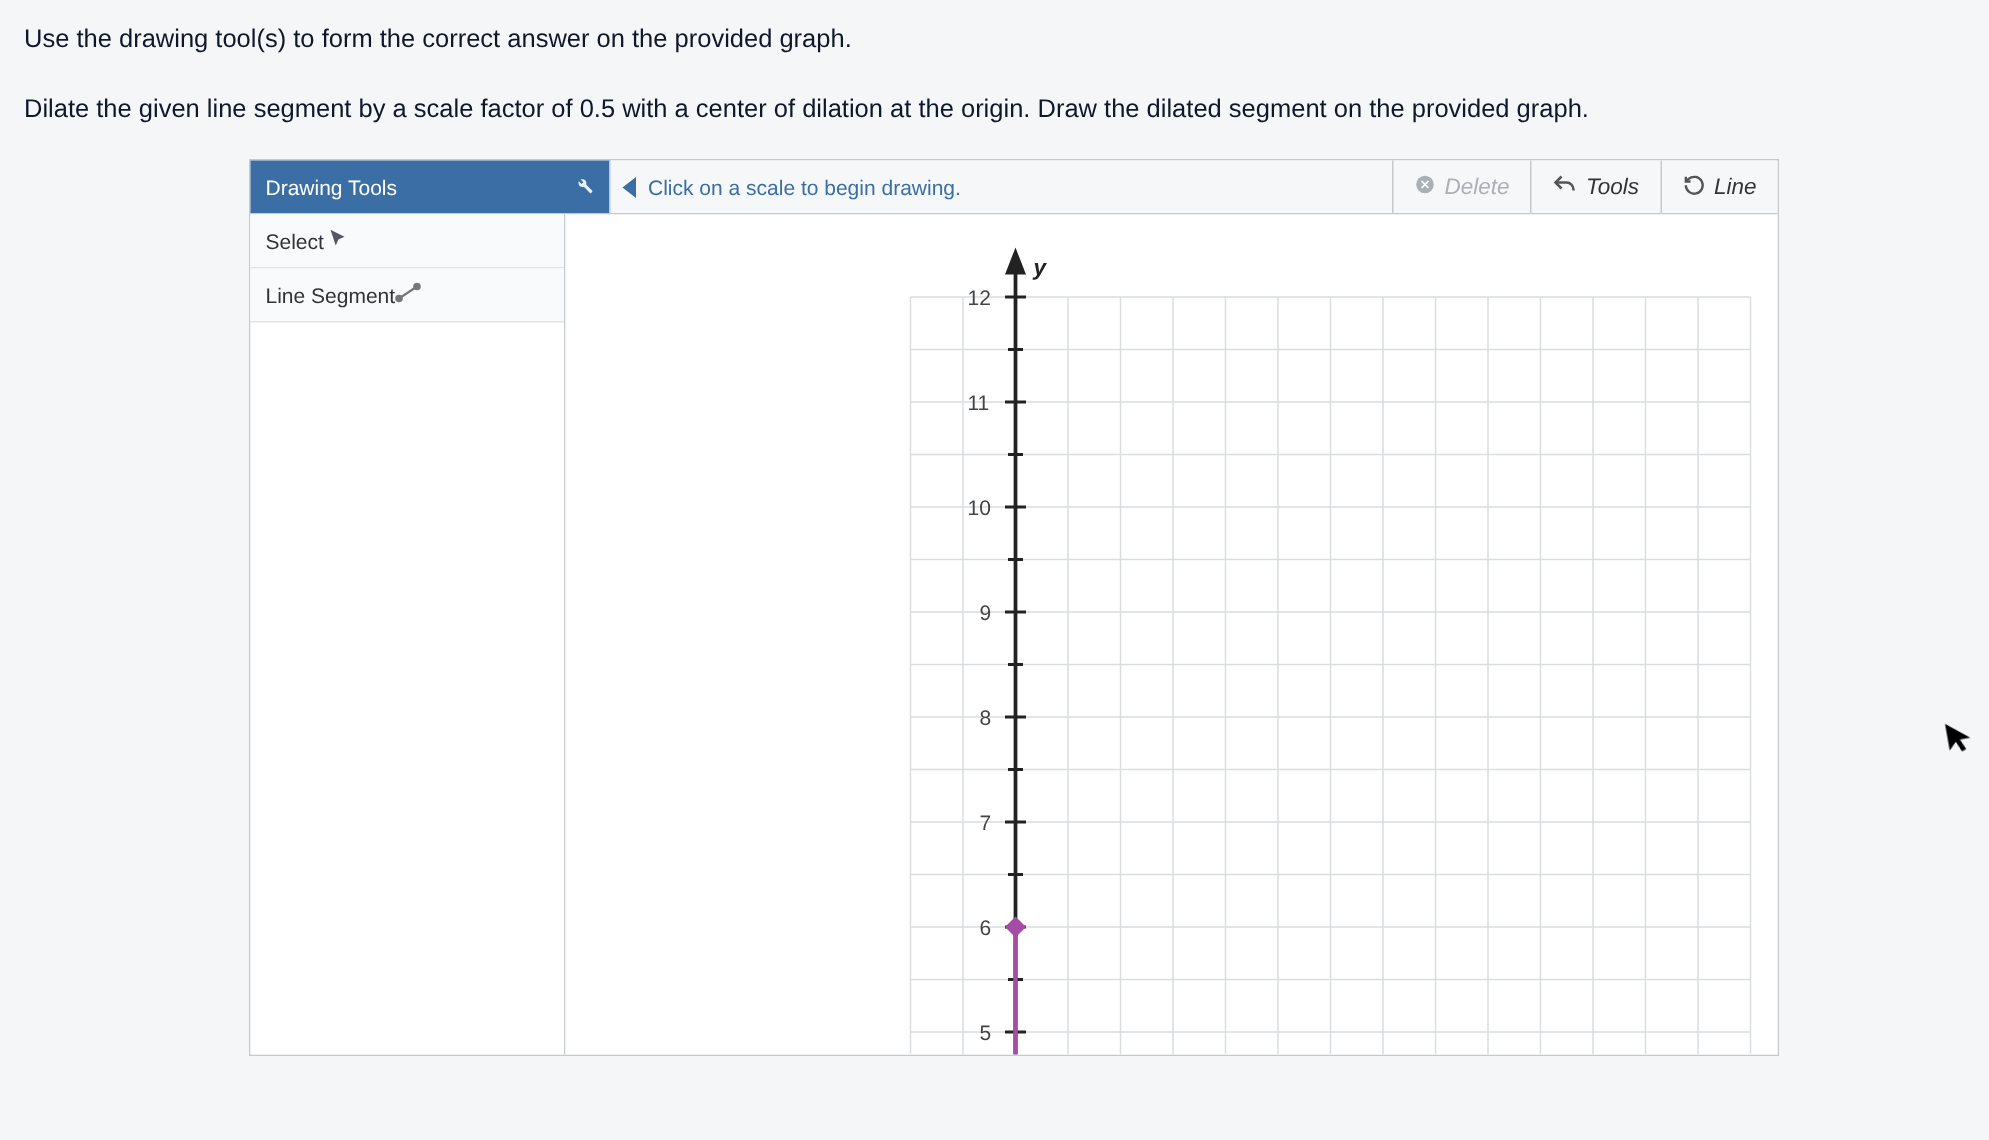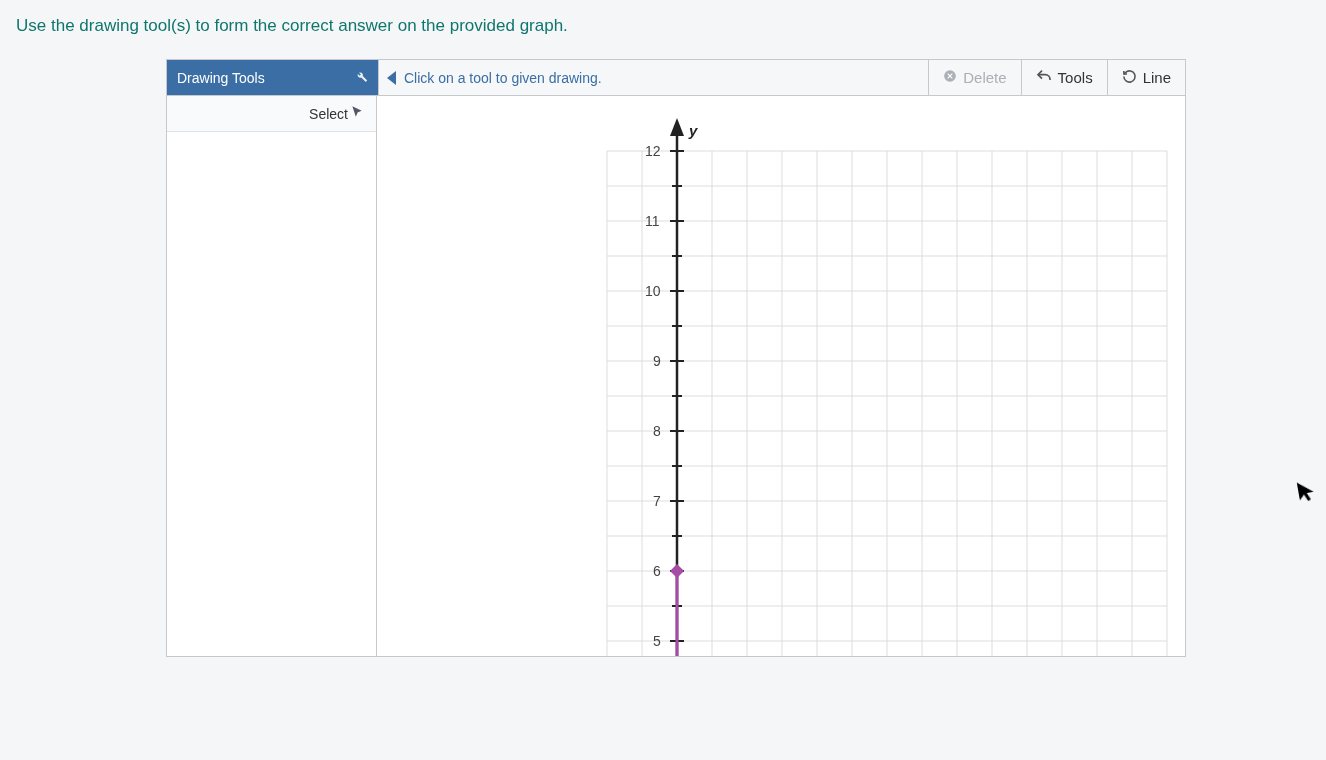--- a/index.html
+++ b/index.html
@@ -11,21 +11,21 @@
       font-family: Arial, sans-serif;
       background: #f5f6f7;
       width: 1326px;
       height: 760px;
       overflow: hidden;
       padding: 12px 16px;
       color: #333;
     }
     .instructions {
       font-size: 17px;
-      color: #0f766e;
+      color: #0f172a;
       line-height: 1.6;
     }
     .instructions p {
       margin-bottom: 20px;
     }
     .widget-container {
       margin-top: 10px;
       margin-left: 150px;
       width: 1020px;
       border: 1px solid #c5c9cd;
@@ -35,21 +35,21 @@
     }
     .toolbar-row {
       display: flex;
       align-items: stretch;
       border-bottom: 1px solid #c5c9cd;
       height: 36px;
     }
     .tools-header {
       background: #3a6ea5;
       color: #fff;
-      width: 212px;
+      width: 240px;
       display: flex;
       align-items: center;
       justify-content: space-between;
       padding: 0 10px;
       font-size: 14px;
       border-right: 1px solid #c5c9cd;
     }
     .tools-header .wrench {
       font-size: 13px;
       opacity: 0.9;
@@ -67,20 +67,21 @@
       display:inline-block;
       width:0;height:0;
       border-top:7px solid transparent;
       border-bottom:7px solid transparent;
       border-right:9px solid #3a6ea5;
       margin-right:8px;
     }
     .action-buttons {
       display: flex;
       align-items: stretch;
+      font-style: italic;
     }
     .action-btn {
       display: flex;
       align-items: center;
       gap: 6px;
       padding: 0 14px;
       background: #f6f7f8;
       border-left: 1px solid #c5c9cd;
       color: #333;
       font-size: 15px;
@@ -98,21 +99,21 @@
       height: 560px;
     }
     .tool-list {
       width: 210px;
       border-right: 1px solid #c5c9cd;
       background: #fff;
     }
     .tool-item {
       display: flex;
       align-items: center;
-      justify-content: flex-end;
+      justify-content: flex-start;
       height: 36px;
       padding: 0 10px;
       border-bottom: 1px solid #dfe3e6;
       font-size: 14px;
       color: #333;
       cursor: pointer;
       background: #f9fafb;
     }
     .tool-item .tool-ico {
       width: 18px;
@@ -168,36 +169,37 @@
       font-size: 20px;
       color: #000;
       transform: rotate(-10deg);
     }
   </style>
 </head>
 <body>
 
 <div class="instructions">
   <p>Use the drawing tool(s) to form the correct answer on the provided graph.</p>
+  <p>Dilate the given line segment by a scale factor of 0.5 with a center of dilation at the origin. Draw the dilated segment on the provided graph.</p>
 </div>
 
 <div class="widget-container">
 
   <div class="toolbar-row">
     <div class="tools-header">
       <span>Drawing Tools</span>
       <span class="wrench">
         <svg width="14" height="14" viewBox="0 0 24 24" fill="#fff">
             <path d="M22 19l-7-7c.6-1.6.3-3.5-1-4.8-1.4-1.4-3.5-1.7-5.2-.9l3 3-2.1 2.1-3-3c-.8 1.7-.5 3.8.9 5.2 1.3 1.3 3.2 1.6 4.8 1l7 7c.4.4 1 .4 1.4 0l1.2-1.2c.4-.4.4-1 0-1.4z"></path>
           </svg>
       </span>
     </div>
     <div class="hint-area">
       <span class="tri"></span>
-      <span>Click on a tool to given drawing.</span>
+      <span>Click on a scale to begin drawing.</span>
     </div>
     <div class="action-buttons">
       <div class="action-btn disabled">
         <span class="ico">
           <svg width="14" height="14" viewBox="0 0 24 24" fill="#aab0b6">
               <circle cx="12" cy="12" r="10"></circle>
               <path d="M8 8l8 8M16 8l-8 8" stroke="#fff" stroke-width="2"></path>
             </svg>
         </span>
         <span>Delete</span>
@@ -223,20 +225,30 @@
     </div>
   </div>
 
   <div class="body-row">
     <div class="tool-list">
       <div class="tool-item">
         <span>Select</span>
         <span class="tool-ico">
           <svg width="14" height="14" viewBox="0 0 24 24" fill="#556">
               <path d="M4 2l6 18 3-7 7-3z"></path>
+            </svg>
+        </span>
+      </div>
+      <div class="tool-item">
+        <span>Line Segment</span>
+        <span class="tool-ico">
+          <svg width="18" height="14" viewBox="0 0 18 14">
+              <circle cx="3" cy="11" r="2.5" fill="#777"></circle>
+              <circle cx="15" cy="3" r="2.5" fill="#777"></circle>
+              <line x1="3" y1="11" x2="15" y2="3" stroke="#777" stroke-width="1.5"></line>
             </svg>
         </span>
       </div>
     </div>
 
     <div class="canvas-area">
       <svg class="graph" width="810" height="560">
 
         <g class="grid">
 

